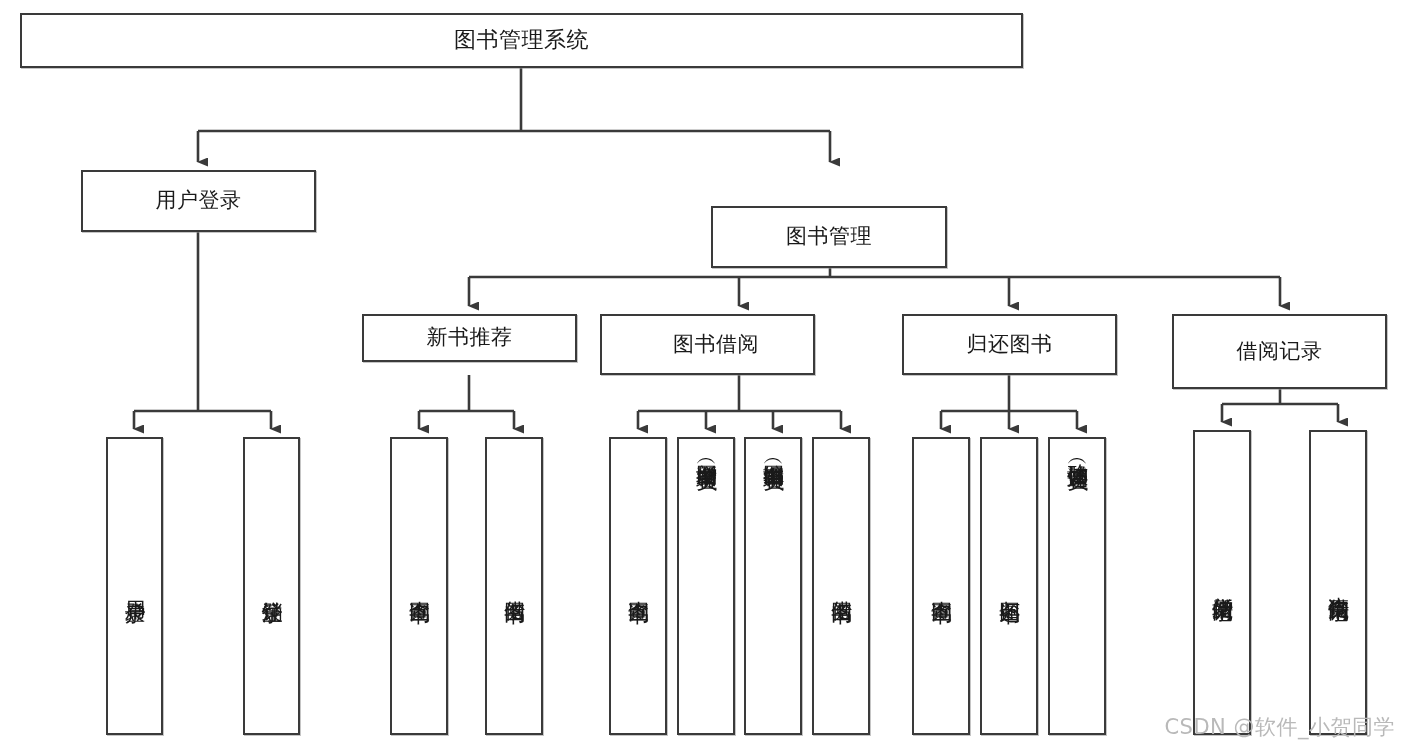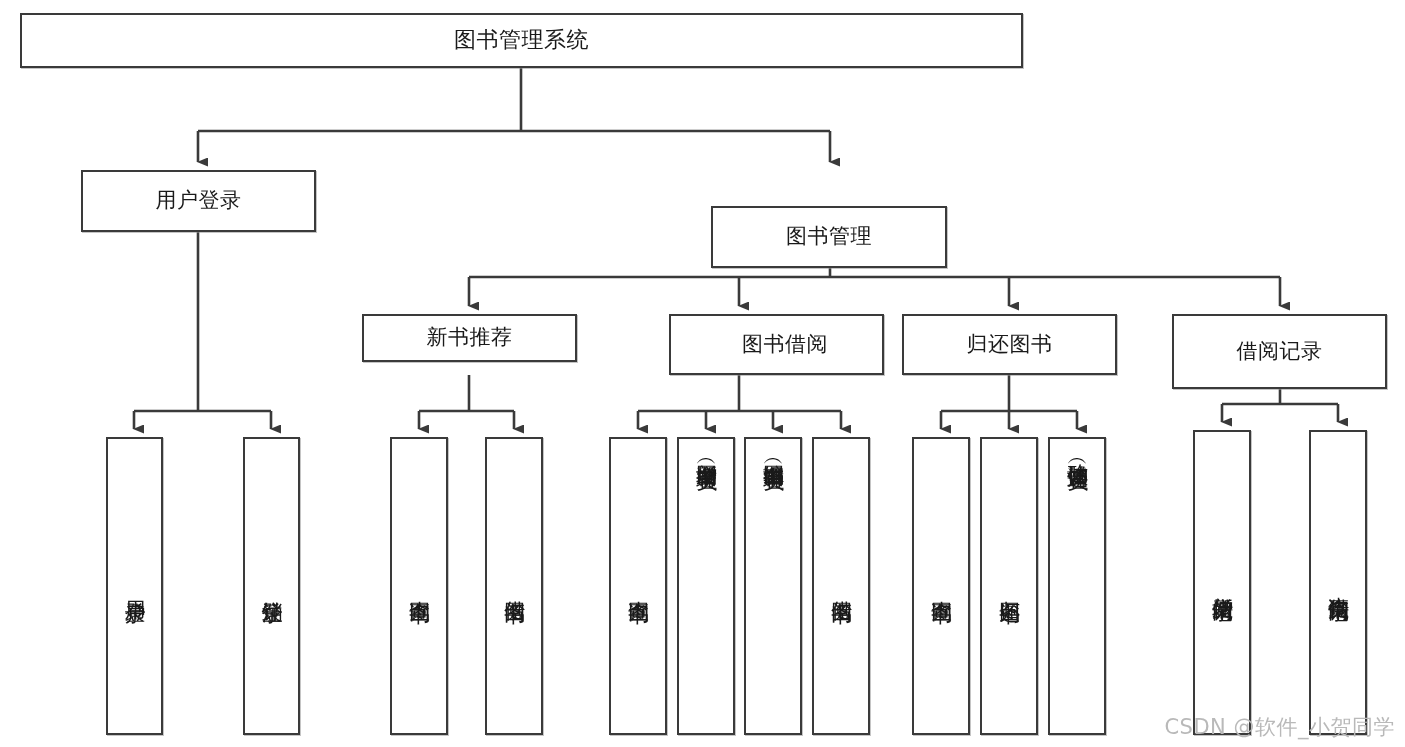--- a/index.html
+++ b/index.html
@@ -138,21 +138,21 @@
   </div>
 
   <div class="node node-h" style="left:711px; top:170px; width:236px; height:62px;margin-top:36px;">
     <span class="node-label">图书管理</span>
   </div>
 
   <div class="node node-h" style="left:362px; top:314px; width:215px; height:48px;">
     <span class="node-label">新书推荐</span>
   </div>
 
-  <div class="node node-h" style="left:669px; top:314px; width:215px; height:61px;padding-left:17px;">
+  <div class="node node-h" style="left:600px; top:314px; width:215px; height:61px;padding-left:17px;">
     <span class="node-label">图书借阅</span>
   </div>
 
   <div class="node node-h" style="left:902px; top:314px; width:215px; height:61px;">
     <span class="node-label">归还图书</span>
   </div>
 
   <div class="node node-h" style="left:1172px; top:314px; width:215px; height:75px;">
     <span class="node-label">借阅记录</span>
   </div>

